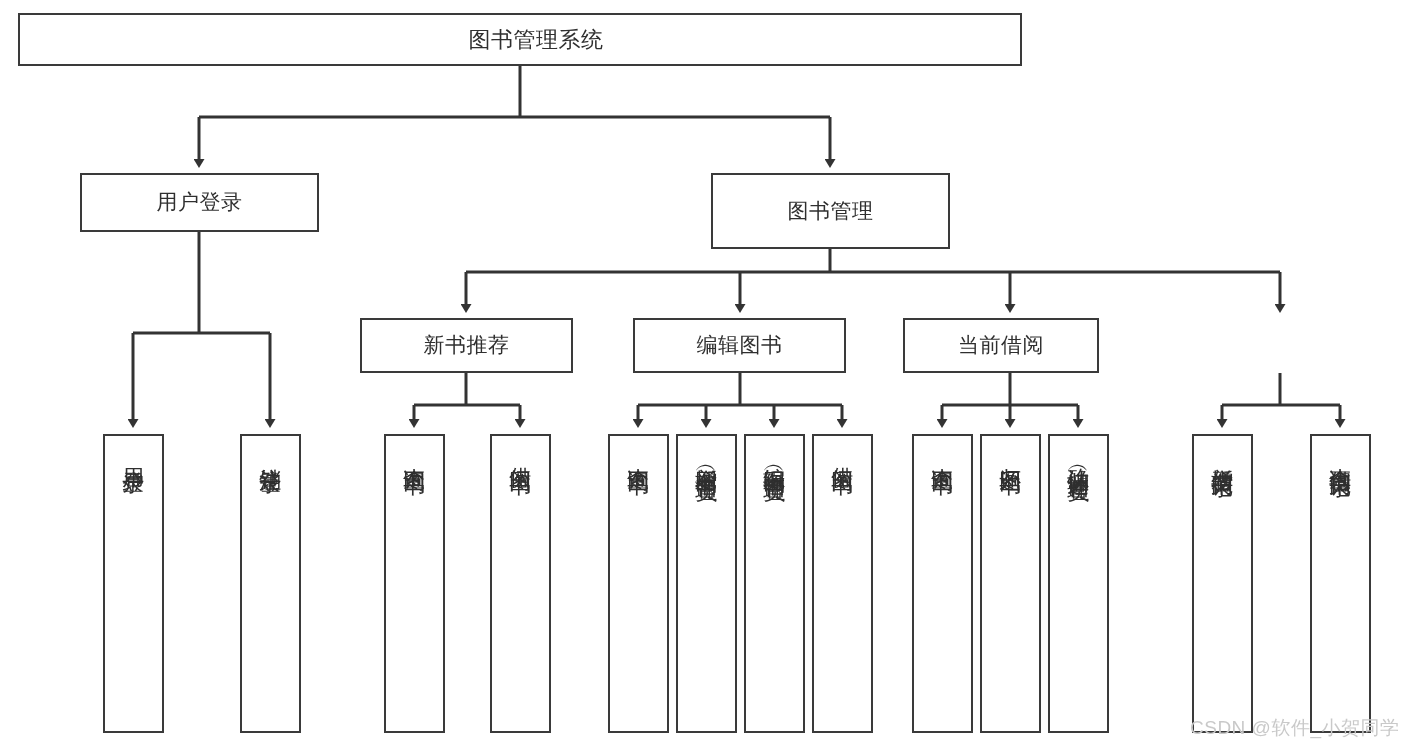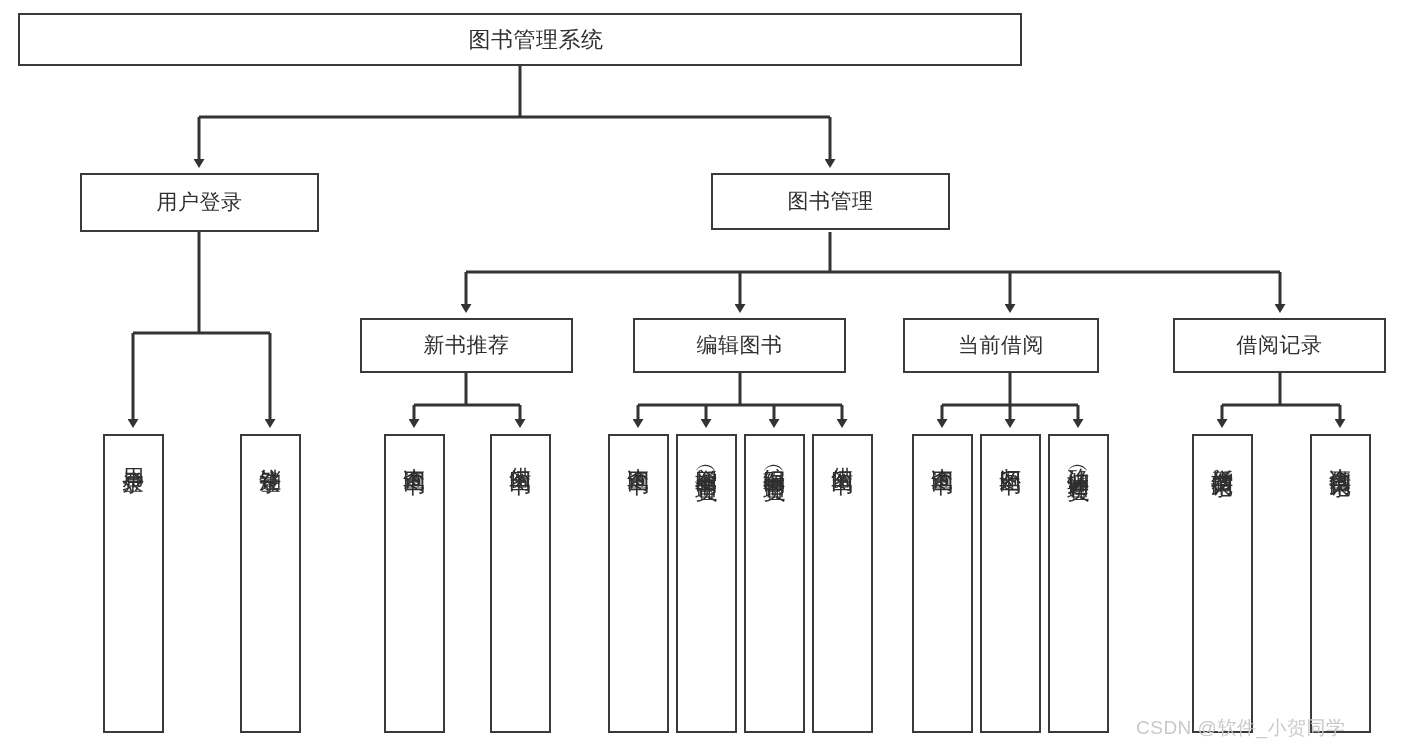--- a/index.html
+++ b/index.html
@@ -129,36 +129,33 @@
     </g>
   </svg>
 
   <div class="node root" style="left:18px; top:13px; width:1004px; height:53px;padding-left:32px;">
     <span class="node-label">图书管理系统</span>
   </div>
 
   <div class="node horiz" style="left:80px; top:173px; width:239px; height:59px;">
     <span class="node-label">用户登录</span>
   </div>
-  <div class="node horiz" style="left:711px; top:173px; width:239px; height:57px;">
+  <div class="node horiz" style="left:711px; top:173px; width:239px; height:76px;">
     <span class="node-label">图书管理</span>
   </div>
 
   <div class="node horiz" style="left:360px; top:318px; width:213px; height:55px;">
     <span class="node-label">新书推荐</span>
   </div>
   <div class="node horiz" style="left:633px; top:318px; width:213px; height:55px;">
     <span class="node-label">编辑图书</span>
   </div>
   <div class="node horiz" style="left:903px; top:318px; width:196px; height:55px;">
     <span class="node-label">当前借阅</span>
   </div>
-  <div class="node horiz" style="left:1173px; top:318px; width:213px; height:55px;">
-    <span class="node-label">借阅记录</span>
-  </div>
 
   <div class="node vert" style="left:103px; top:434px; width:61px; height:299px;">
     <span class="node-label">用户登录</span>
   </div>
   <div class="node vert" style="left:240px; top:434px; width:61px; height:299px;">
     <span class="node-label">注销登录</span>
   </div>
 
   <div class="node vert" style="left:384px; top:434px; width:61px; height:299px;">
     <span class="node-label">查询图书</span>
@@ -190,15 +187,15 @@
     <span class="node-label">确认归还（管理员）</span>
   </div>
 
   <div class="node vert" style="left:1192px; top:434px; width:61px; height:299px;">
     <span class="node-label">新增借阅记录</span>
   </div>
   <div class="node vert" style="left:1310px; top:434px; width:61px; height:299px;">
     <span class="node-label">查询借阅记录</span>
   </div>
 
-  <div class="watermark" style="left:1136px; top:715px;">CSDN @软件_小贺同学</div>
+  <div class="watermark" style="left:1190px; top:715px;">CSDN @软件_小贺同学</div>
 
 </div>
 
 </body></html>

